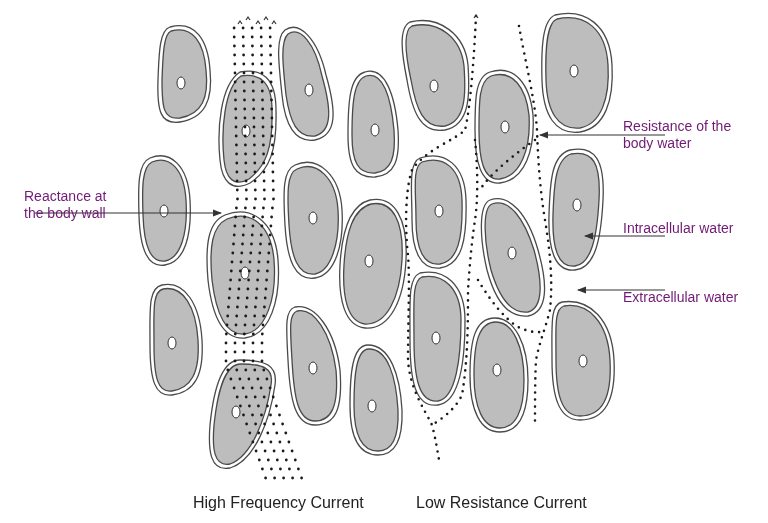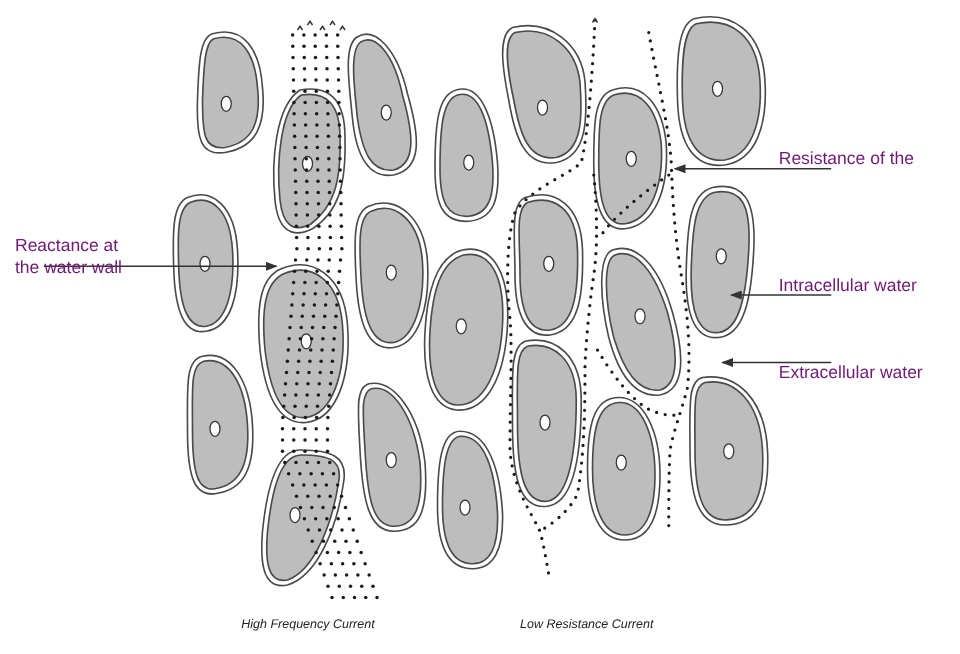--- a/index.html
+++ b/index.html
@@ -25,24 +25,23 @@
       position: absolute;
       font-family: Liberation Sans, sans-serif;
       font-size: 14px;
       line-height: 17px;
       color: #701a75;
       white-space: nowrap;
     }
     .caption {
       position: absolute;
       font-family: "Liberation Sans", sans-serif;
-      font-size: 10px;
+      font-size: 16px;
       color: #222222;
       white-space: nowrap;
-      font-style: italic;
     }
   </style>
 </head>
 <body>
 
 <svg id="diagram" width="768" height="523" viewBox="0 0 768 523" xmlns="http://www.w3.org/2000/svg">
   <defs>
     <marker id="arrowhead" markerWidth="8" markerHeight="6" refX="7" refY="3" orient="auto">
       <path d="M0,0 L8,3 L0,6 z" fill="#333333"></path>
     </marker>
@@ -457,27 +456,28 @@
   </g>
 
   <g stroke="#333333" stroke-width="1.2" fill="none">
     <line x1="35" y1="213" x2="221" y2="213" marker-end="url(#arrowhead)"></line>
     <line x1="665" y1="135" x2="540" y2="135" marker-end="url(#arrowhead)"></line>
     <line x1="665" y1="236" x2="585" y2="236" marker-end="url(#arrowhead)"></line>
     <line x1="665" y1="290" x2="578" y2="290" marker-end="url(#arrowhead)"></line>
   </g>
 </svg>
 
-<div class="label" style="left:12px; top:188px;">
+<div class="label" style="left:24px; top:188px;">
   <div>Reactance at</div>
-  <div>the water wall</div>
+  <div>the body wall</div>
 </div>
 
 <div class="label" style="left:623px; top:118px;">
   <div>Resistance of the</div>
+  <div>body water</div>
 </div>
 
 <div class="label" style="left:623px; top:220px;">Intracellular water</div>
 
 <div class="label" style="left:623px; top:289px;">Extracellular water</div>
 
 <div class="caption" style="left:193px; top:494px;">High Frequency Current</div>
 
 <div class="caption" style="left:416px; top:494px;">Low Resistance Current</div>
 

